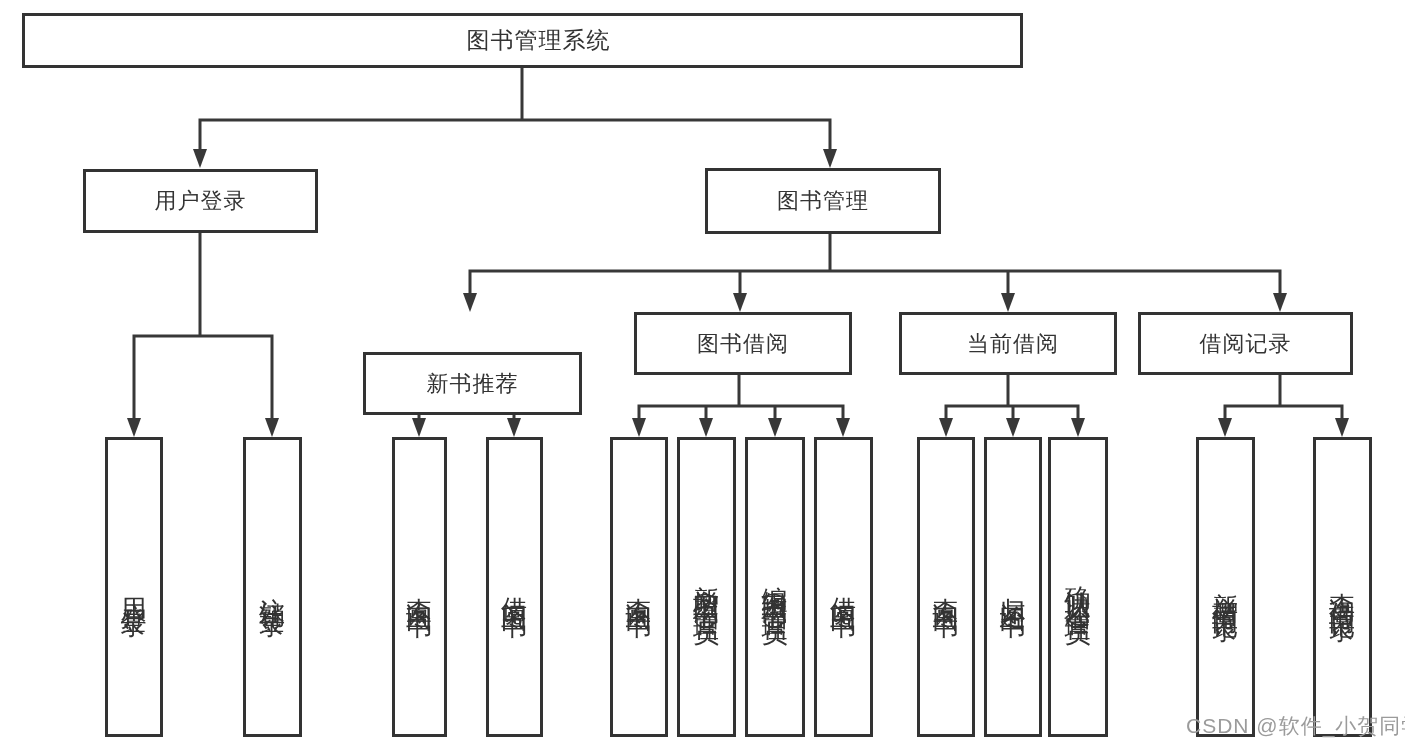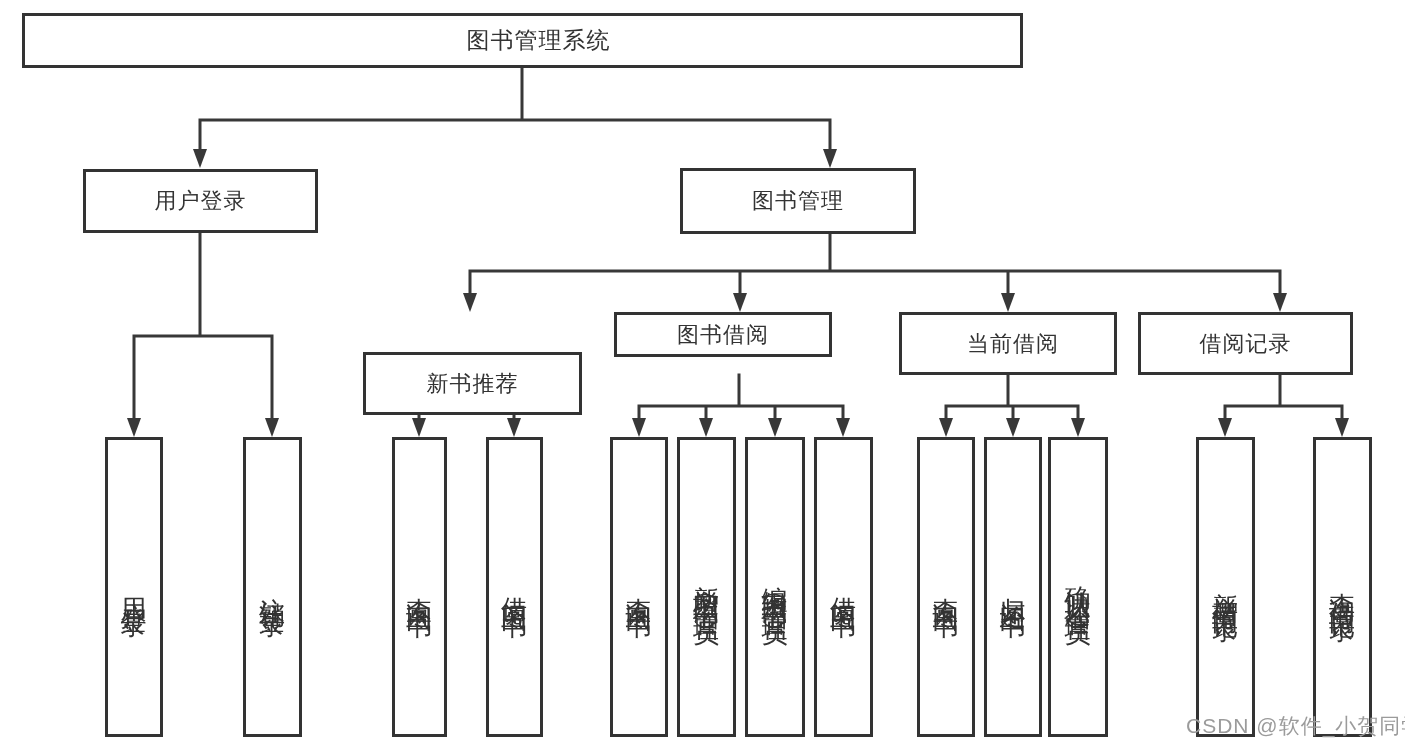--- a/index.html
+++ b/index.html
@@ -85,24 +85,24 @@
       <polygon points="1006,418 1020,418 1013,437"></polygon>
       <polygon points="1071,418 1085,418 1078,437"></polygon>
       <polygon points="1218,418 1232,418 1225,437"></polygon>
       <polygon points="1335,418 1349,418 1342,437"></polygon>
     </g>
   </svg>
 
   <div class="hbox root" style="left:22px;top:13px;width:1001px;height:55px;">图书管理系统</div>
 
   <div class="hbox" style="left:83px;top:169px;width:235px;height:64px;">用户登录</div>
-  <div class="hbox" style="left:680px;top:168px;width:236px;height:66px;">图书管理</div>
+  <div class="hbox" style="left:705px;top:168px;width:236px;height:66px;">图书管理</div>
 
   <div class="hbox" style="left:363px;top:312px;width:219px;height:63px;margin-top:40px;">新书推荐</div>
-  <div class="hbox" style="left:614px;top:312px;width:218px;height:45px;">图书借阅</div>
+  <div class="hbox" style="left:634px;top:312px;width:218px;height:63px;">图书借阅</div>
   <div class="hbox" style="left:899px;top:312px;width:218px;height:63px;padding-left:10px;">当前借阅</div>
   <div class="hbox" style="left:1138px;top:312px;width:215px;height:63px;">借阅记录</div>
 
   <div class="leaf" style="left:105px;width:58px;">
     <span class="vtext">用户登录</span>
   </div>
   <div class="leaf" style="left:243px;width:59px;">
     <span class="vtext">注销登录</span>
   </div>
 

